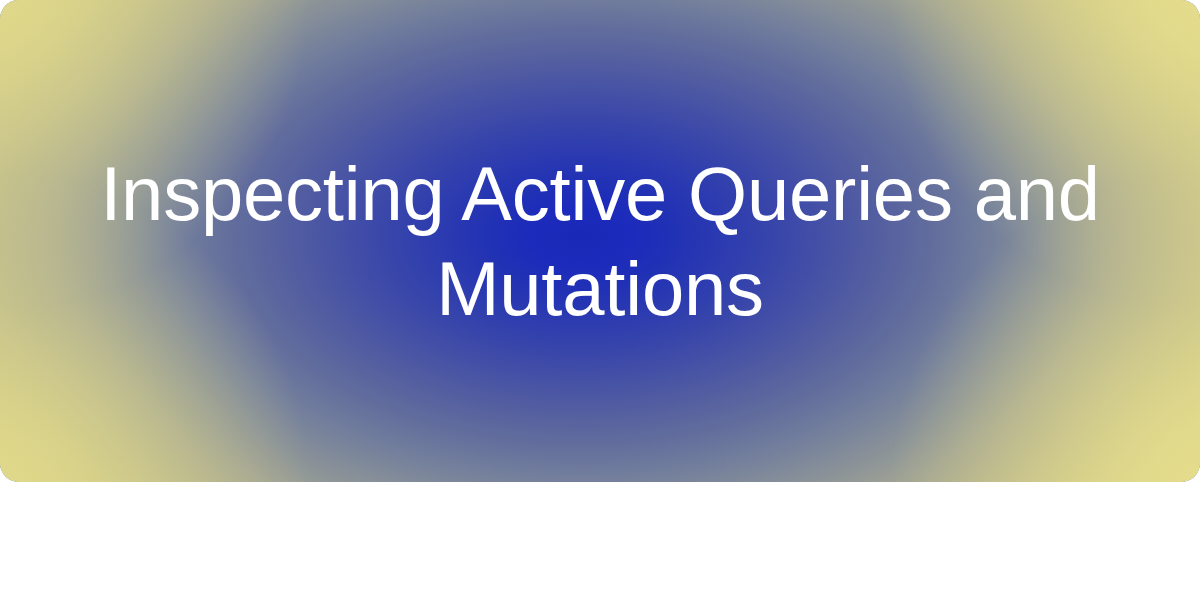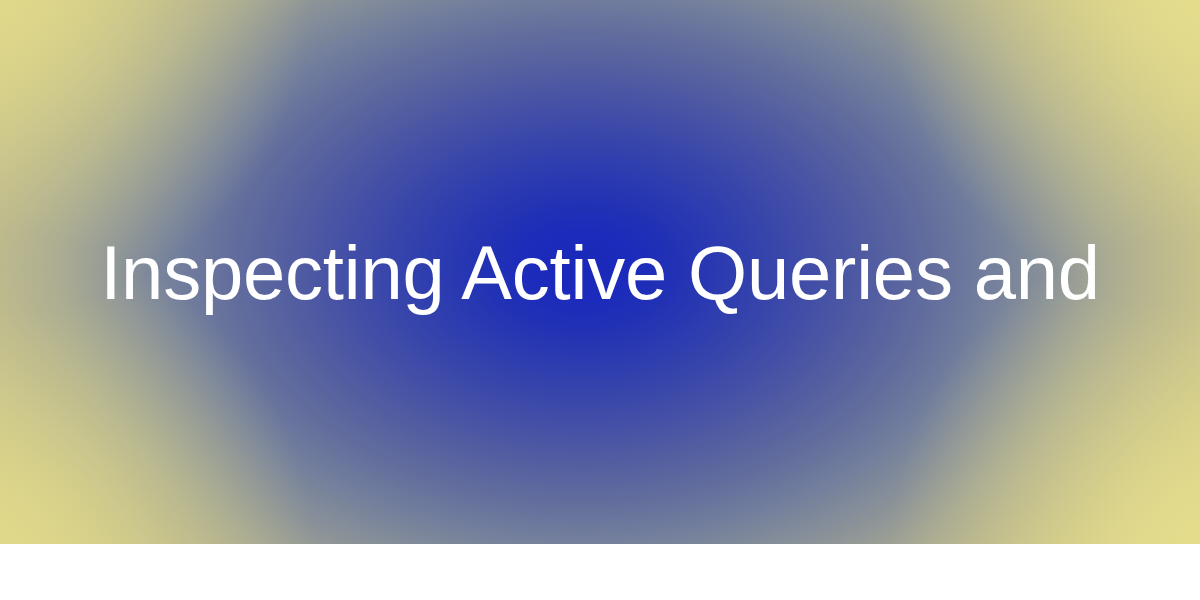--- a/index.html
+++ b/index.html
@@ -10,24 +10,25 @@
   }
 
   body {
     font-family: "Liberation Sans", "DejaVu Sans", sans-serif;
   }
 
   
   .banner {
     position: relative;
     width: 1200px;
-    height: 544px;
+    height: 482px;
     overflow: hidden;
     
     background-color: #1d4ed8;
+    border-radius: 19px;
   }
 
   
   .banner-gradient {
     position: absolute;
     inset: 0;
     background:
       radial-gradient(
         ellipse 62% 92% at 48.5% 49%,
         #1a28b8 0%,
@@ -93,16 +94,17 @@
 
 <div class="banner">
 
   <div class="banner-gradient"></div>
 
   <div class="banner-corner-wash"></div>
 
   <div class="title-block">
     <h1 class="banner-title">
       <span class="title-line">Inspecting Active Queries and</span>
+      <span class="title-line">Mutations</span>
     </h1>
   </div>
 
 </div>
 
 </body></html>

